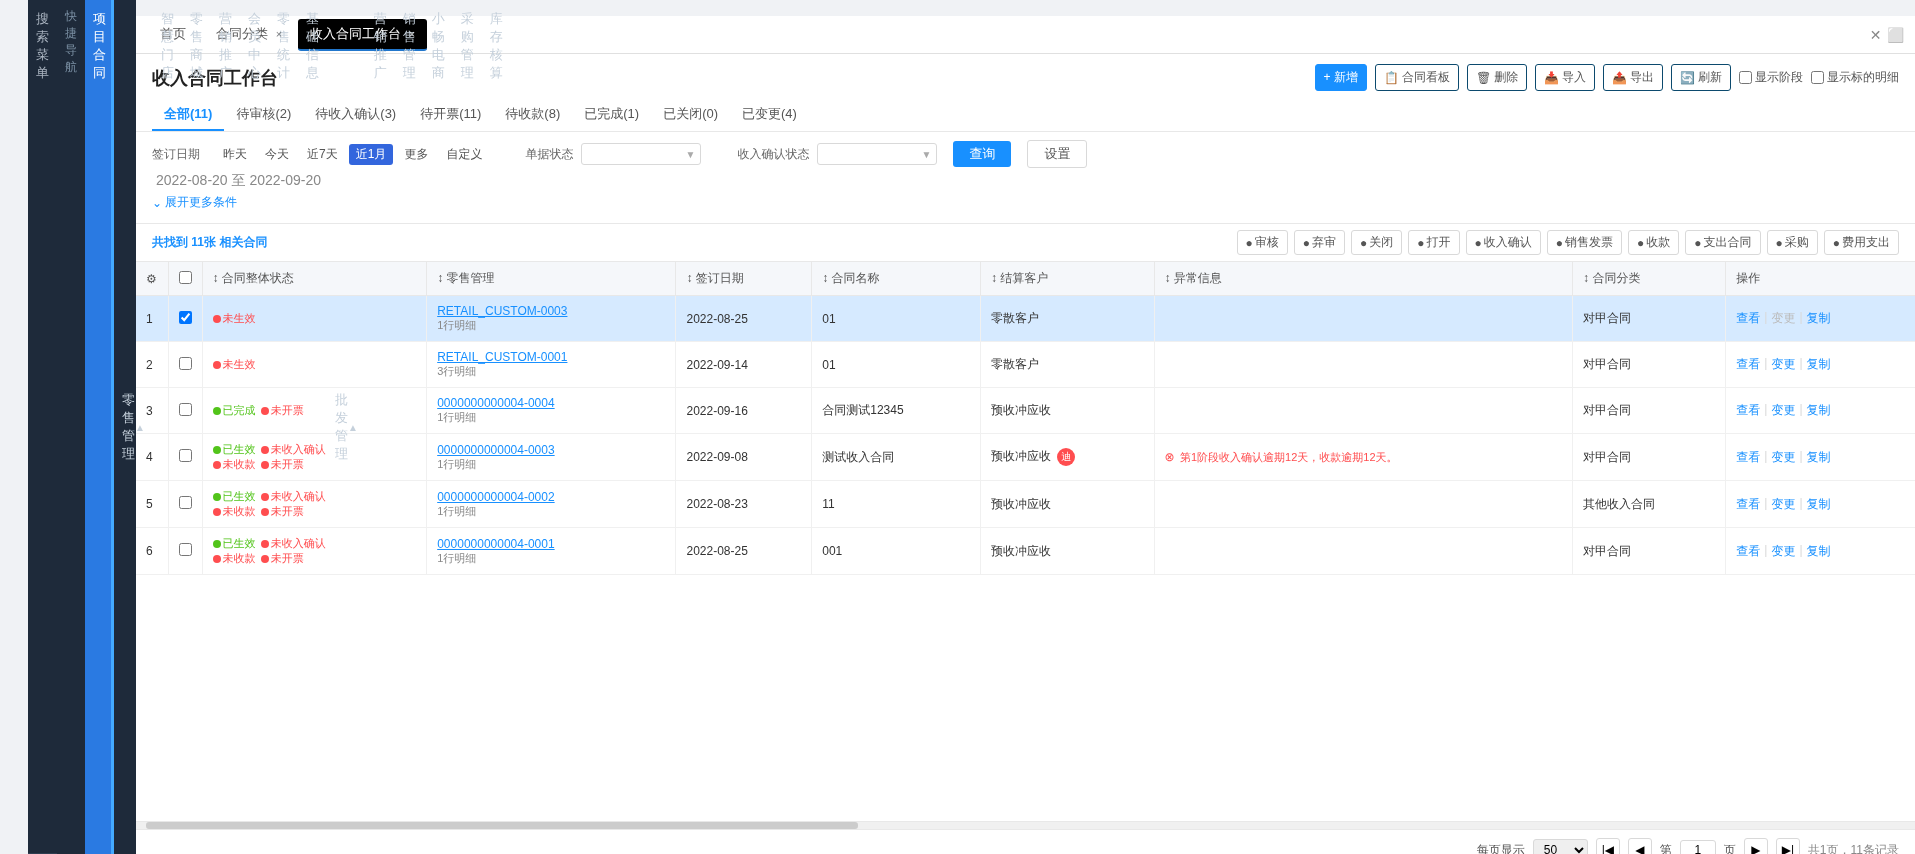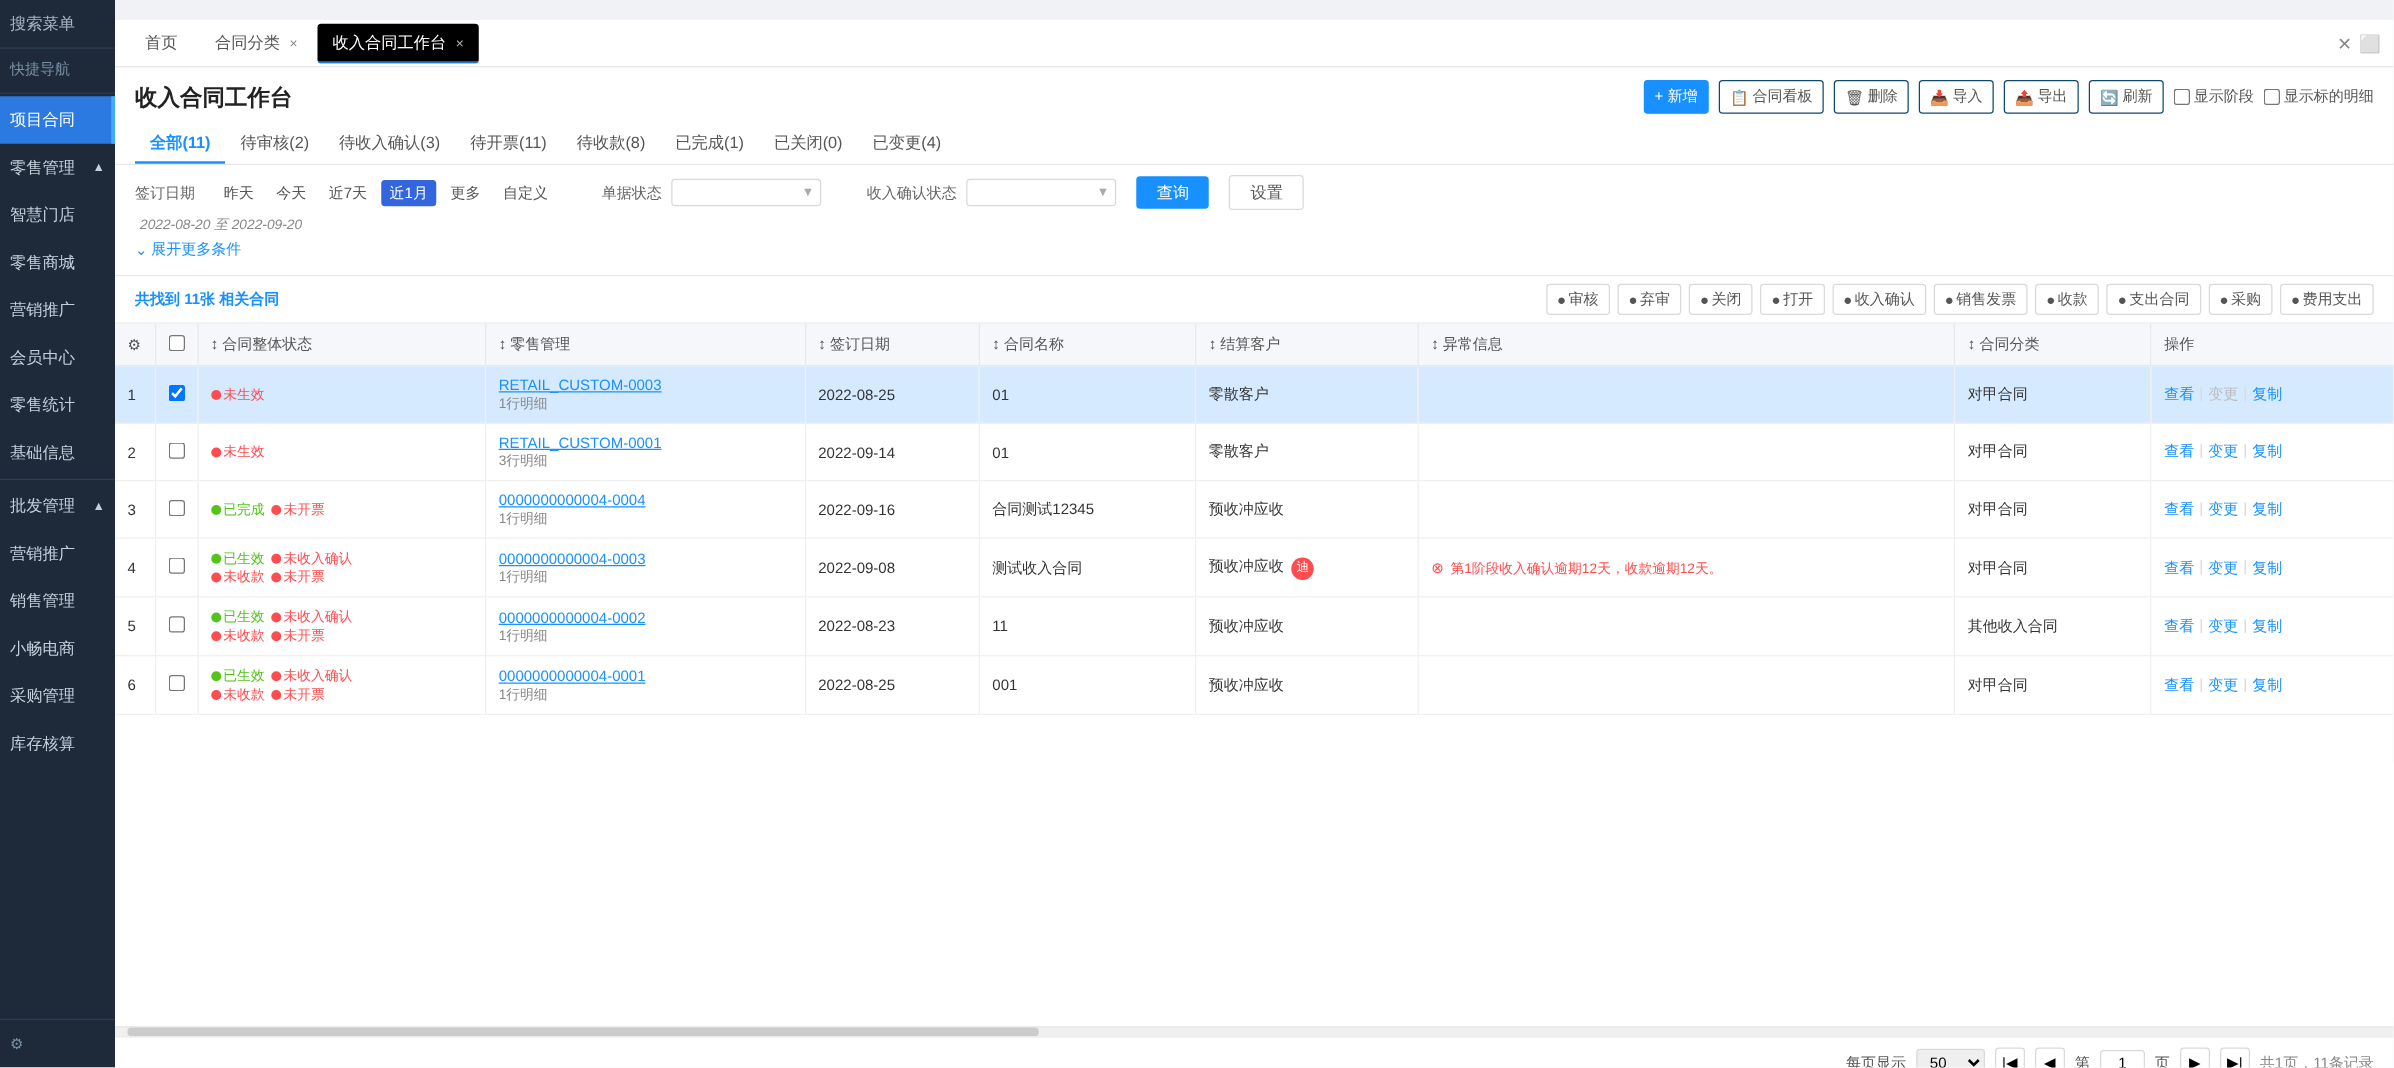--- a/index.html
+++ b/index.html
@@ -1,19 +1,19 @@
 <!DOCTYPE html>
 <html><head>
   <meta charset="utf-8">
   <style>
     * { box-sizing: border-box; margin: 0; padding: 0; }
     body { font-family: "Microsoft YaHei", Arial, sans-serif; font-size: 12px; background: #f0f2f5; color: #333; height: 854px; overflow: hidden; display: flex; }
 
     
-    .sidebar { width: 92px; background: #1e2a3a; display: flex; flex-direction: column; height: 854px; flex-shrink: 0; }
+    .sidebar { width: 108px; background: #1e2a3a; display: flex; flex-direction: row; height: 854px; flex-shrink: 0; margin-left: 28px; }
     .sidebar-search { padding: 10px 8px; color: #aab4c0; font-size: 13px; cursor: pointer; border-bottom: 1px solid #2e3d50; }
     .sidebar-nav-label { padding: 8px 8px; color: #7a8fa3; font-size: 12px; cursor: pointer; }
     .sidebar-item { padding: 10px 8px; color: #c5d0db; font-size: 13px; cursor: pointer; position: relative; }
     .sidebar-item.active { background: #2a7ae2; color: #fff; }
     .sidebar-item.active::after { content: ''; position: absolute; right: 0; top: 0; bottom: 0; width: 3px; background: #4af; }
     .sidebar-item-with-arrow { display: flex; justify-content: space-between; align-items: center; }
     .sidebar-item-arrow { font-size: 10px; }
     .sidebar-divider { height: 1px; background: #2e3d50; margin: 2px 0; }
 
     
@@ -42,21 +42,21 @@
     .sub-tab { padding: 6px 12px; cursor: pointer; color: #555; font-size: 13px; border-bottom: 2px solid transparent; }
     .sub-tab.active { color: #1890ff; border-bottom: 2px solid #1890ff; font-weight: bold; }
 
     
     .filter-area { background: #fff; padding: 8px 16px; border-bottom: 1px solid #e8e8e8; flex-shrink: 0; }
     .filter-row { display: flex; align-items: center; gap: 16px; flex-wrap: wrap; }
     .filter-label { font-size: 12px; color: #666; white-space: nowrap; }
     .filter-date-btns { display: flex; align-items: center; gap: 4px; }
     .date-btn { padding: 2px 7px; cursor: pointer; font-size: 12px; color: #555; border-radius: 2px; }
     .date-btn.active { background: #36d; color: #fff; border-radius: 3px; }
-    .date-range { font-size: 11px; color: #888; margin-left: 4px; font-style: italic; }
+    .date-range { font-size: 14px; color: #888; margin-left: 4px; }
     .filter-select-group { display: flex; align-items: center; gap: 8px; margin-left: 20px; }
     .filter-select { border: 1px solid #d9d9d9; border-radius: 3px; padding: 3px 24px 3px 8px; font-size: 12px; color: #555; background: #fff; appearance: none; min-width: 120px; cursor: pointer; position: relative; }
     .select-wrapper { position: relative; display: inline-block; }
     .select-arrow { position: absolute; right: 6px; top: 50%; transform: translateY(-50%); font-size: 10px; color: #aaa; pointer-events: none; }
     .btn-query { background: #1890ff; color: #fff; border: none; border-radius: 3px; padding: 4px 16px; cursor: pointer; font-size: 13px; }
     .btn-setting { background: #fff; color: #555; border: 1px solid #d9d9d9; border-radius: 3px; padding: 4px 16px; cursor: pointer; font-size: 13px; }
     .expand-more { color: #1890ff; cursor: pointer; font-size: 12px; display: flex; align-items: center; gap: 3px; margin: 4px 0; }
 
     
     .table-toolbar { background: #fff; padding: 6px 16px; border-bottom: 1px solid #e8e8e8; display: flex; align-items: center; justify-content: space-between; flex-shrink: 0; }

